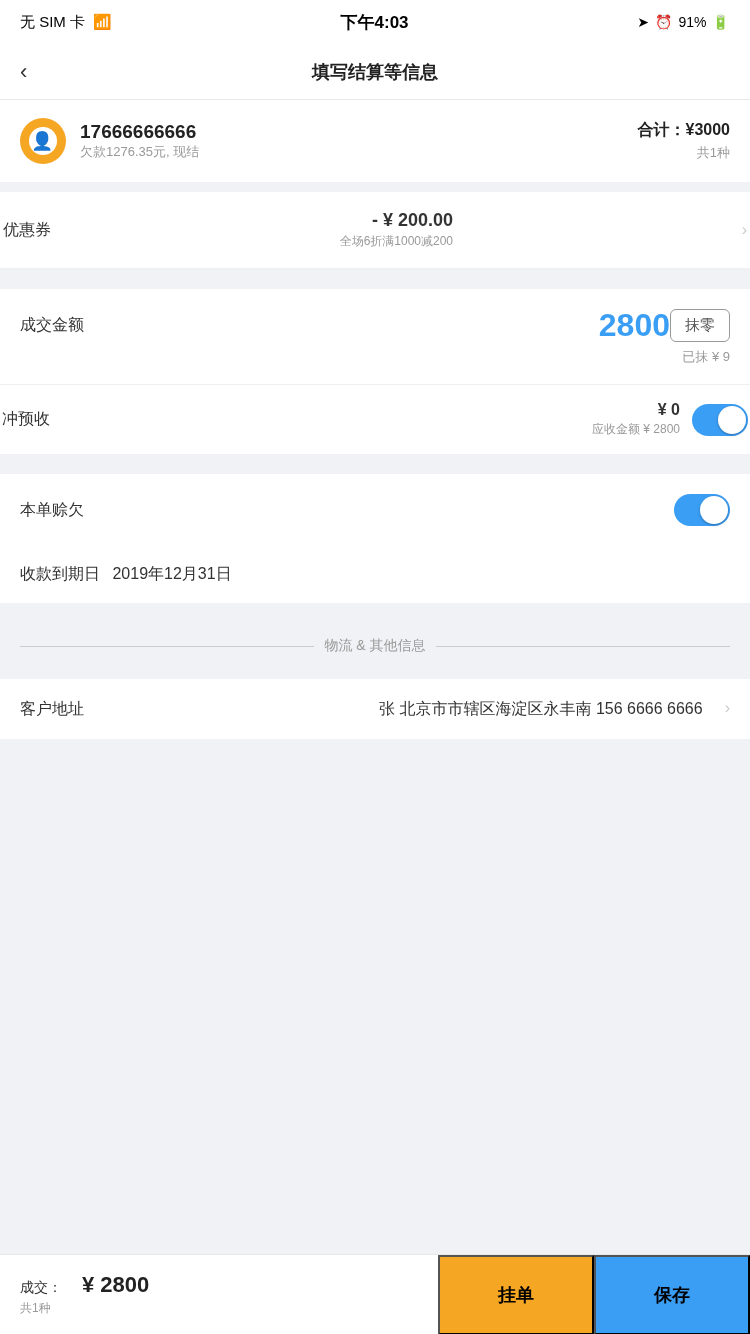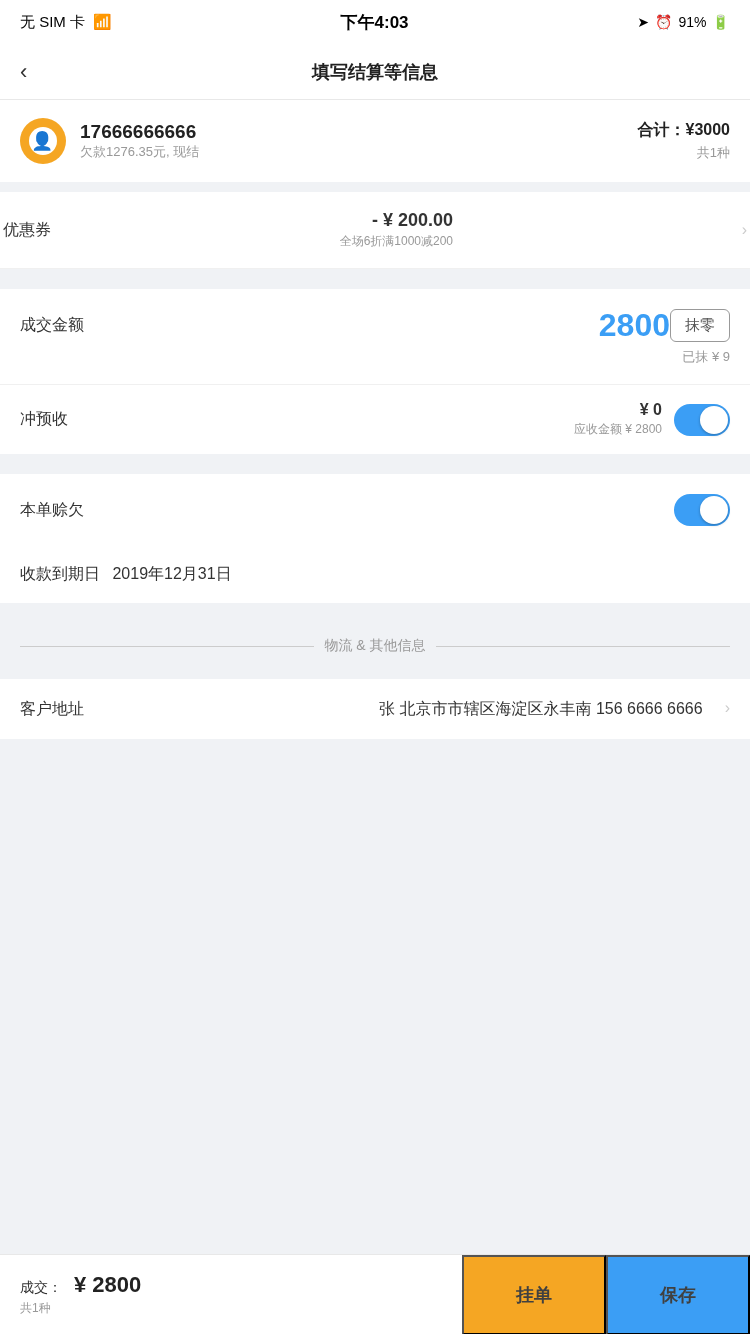--- a/index.html
+++ b/index.html
@@ -164,21 +164,21 @@
     .amount-sub {
       font-size: 13px;
       color: #999;
       margin-top: 4px;
       text-align: right;
     }
 
     
     .toggle-row {
       background: #fff;
-      padding: 16px 20px;
+      padding: 16px 2px;
       display: flex;
       align-items: center;
       justify-content: space-between;
       border-top: 1px solid #f0f0f0;
     }
     .toggle-label { font-size: 16px; color: #333; font-weight: 500; }
     .toggle-right { display: flex; align-items: center; gap: 12px; }
     .toggle-amount { text-align: right; }
     .toggle-value { font-size: 16px; color: #333; font-weight: 600; }
     .toggle-sub { font-size: 12px; color: #999; margin-top: 2px; }
@@ -304,27 +304,27 @@
       font-weight: 700;
       color: #222;
     }
     .bottom-summary-count {
       font-size: 12px;
       color: #999;
       margin-top: 2px;
     }
     .bottom-btn {
       height: 80px;
-      width: 144px;
+      width: 156px;
       display: flex;
       align-items: center;
       justify-content: center;
       font-size: 18px;
       font-weight: 600;
-      color: #404040;
+      color: #000000;
       cursor: pointer;
       flex-shrink: 0;
     }
     .btn-hang { background: #f5a623; }
     .btn-save { background: #3b9ef5; }
   </style>
 </head>
 <body>
 
 <div class="status-bar">
@@ -430,21 +430,21 @@
     <div class="address-value">张 北京市市辖区海淀区永丰南 156 6666 6666</div>
     <div class="address-chevron">›</div>
   </div>
 
   <div class="bottom-gray"></div>
 
 </div>
 
 <div class="bottom-bar">
   <div class="bottom-summary">
-    <div style="display:flex; align-items:baseline; gap:12px;">
+    <div style="display:flex; align-items:baseline; gap:20px;">
       <span class="bottom-summary-title">成交：</span>
       <span class="bottom-summary-amount">¥ 2800</span>
     </div>
     <div class="bottom-summary-count">共1种</div>
   </div>
   <button class="bottom-btn btn-hang">挂单</button>
   <button class="bottom-btn btn-save">保存</button>
 </div>
 
 </body></html>

